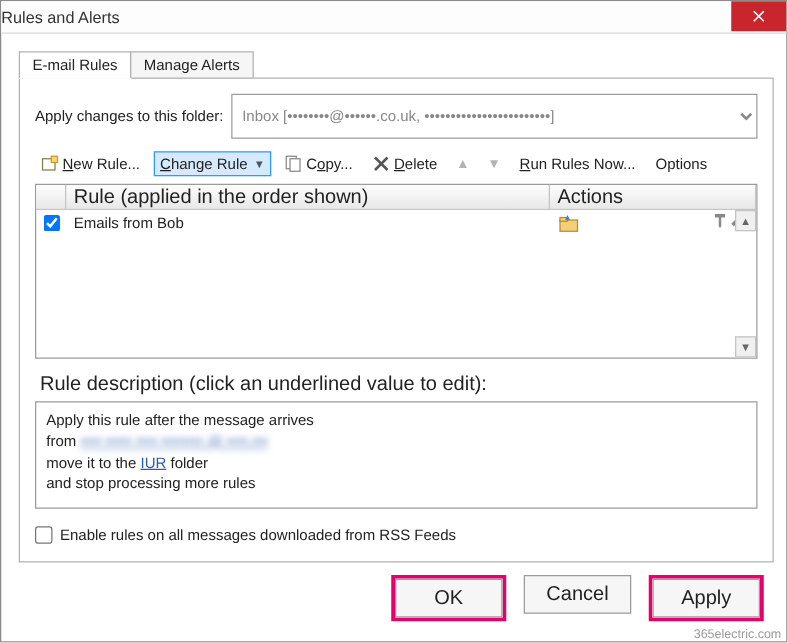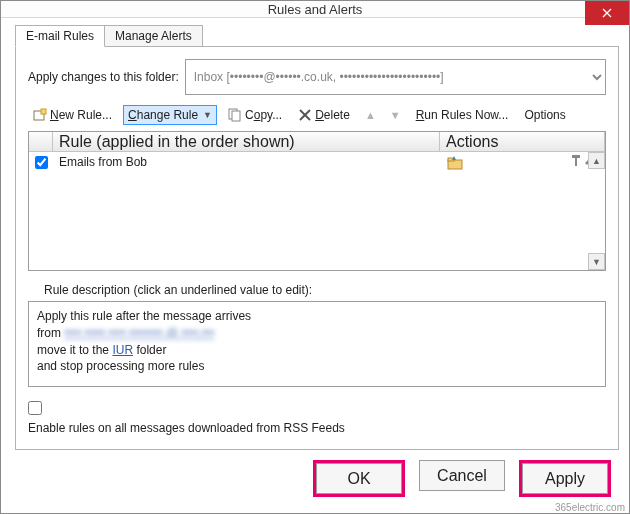--- a/index.html
+++ b/index.html
@@ -8,21 +8,21 @@
     width: 630px; height: 514px;
     background: #fff;
     border: 1px solid #8a8a8a;
     position: relative;
     display: flex; flex-direction: column;
     box-shadow: 0 2px 6px rgba(0,0,0,0.2);
   }
   .titlebar {
     height: 30px; background: #fdfdfd;
     border-bottom: 1px solid #d9d9d9;
-    display: flex; align-items: center; justify-content: center;
+    display: flex; align-items: center; justify-content: flex-start;
     position: relative;
     color: #333; font-size: 13px;
   }
   .close-btn {
     position: absolute; right: 0; top: 0;
     width: 44px; height: 24px;
     background: #c9252d; color: #fff;
     display: flex; align-items: center; justify-content: center;
     font-size: 14px; font-weight: 200;
     cursor: pointer;
@@ -130,43 +130,42 @@
   .scroll-btn {
     position: absolute; right: 0; width: 17px; height: 17px;
     background: #f0f0f0; border: 1px solid #c4c4c4;
     display: flex; align-items: center; justify-content: center;
     font-size: 9px; color: #666;
   }
   .scroll-btn.up-btn { top: 20px; }
   .scroll-btn.dn-btn { bottom: 0; }
 
   .desc-label {
-    font-size: 12px; color: #222;
-    margin: 12px 0 4px 16px;
+    font-size: 16px; color: #222;
+    margin: 12px 0 4px 4px;
   }
   .desc-box {
     border: 1px solid #9c9c9c;
     background: #fff;
     height: 86px;
     padding: 6px 8px;
     font-size: 12px; color: #222;
     line-height: 1.4;
   }
   .desc-box .link {
     color: #2a5db0; text-decoration: underline; cursor: pointer;
   }
   .desc-box .blur {
     color: transparent;
     text-shadow: 0 0 5px #5c7fbf;
   }
   .rss-row {
     display: flex; align-items: flex-start; gap: 6px;
     font-size: 12px; color: #222;
     margin-top: 14px;
-    flex-direction: column;
   }
   .rss-row input { width: 14px; height: 14px; margin: 0; }
 
   .bottom-buttons {
     margin-top: auto;
     padding: 10px 18px 16px 0;
     display: flex; justify-content: flex-end; gap: 14px;
     border-top: none;
   }
   .btn {

